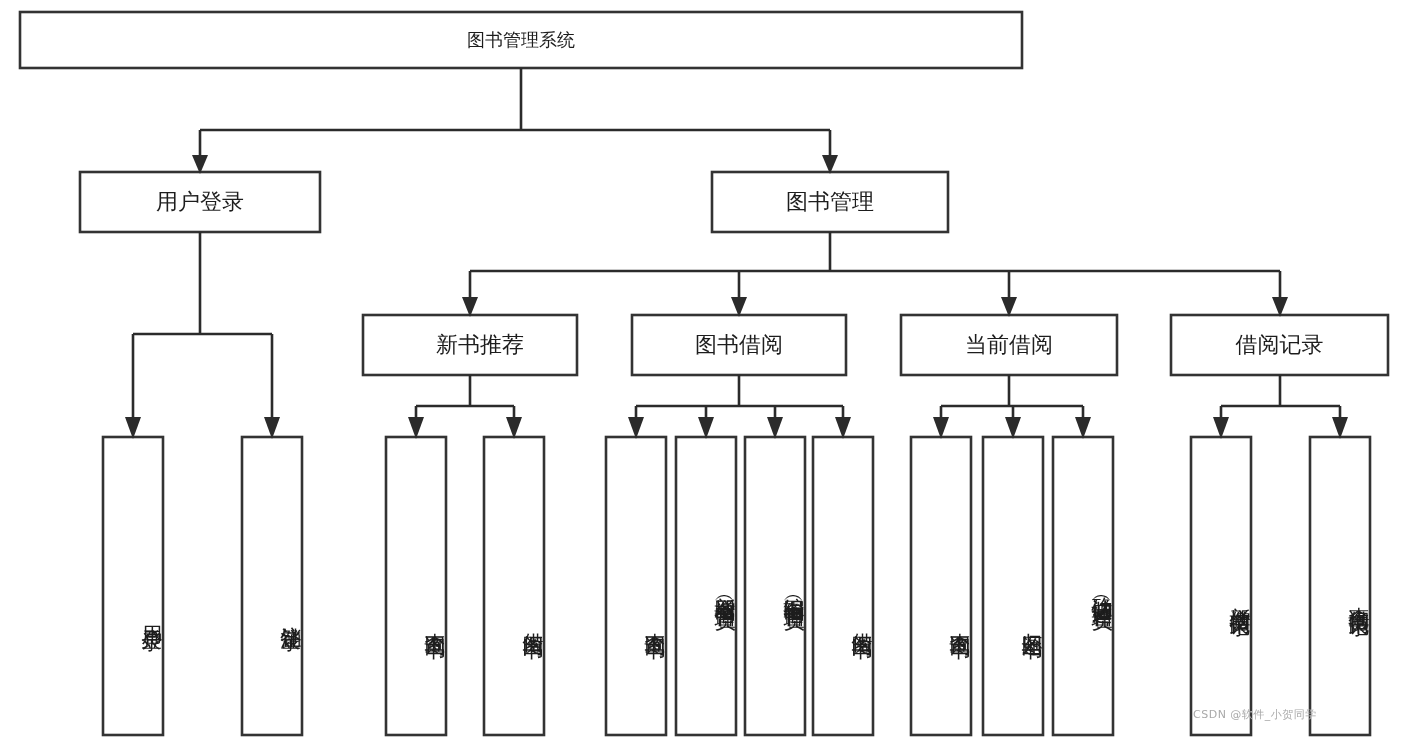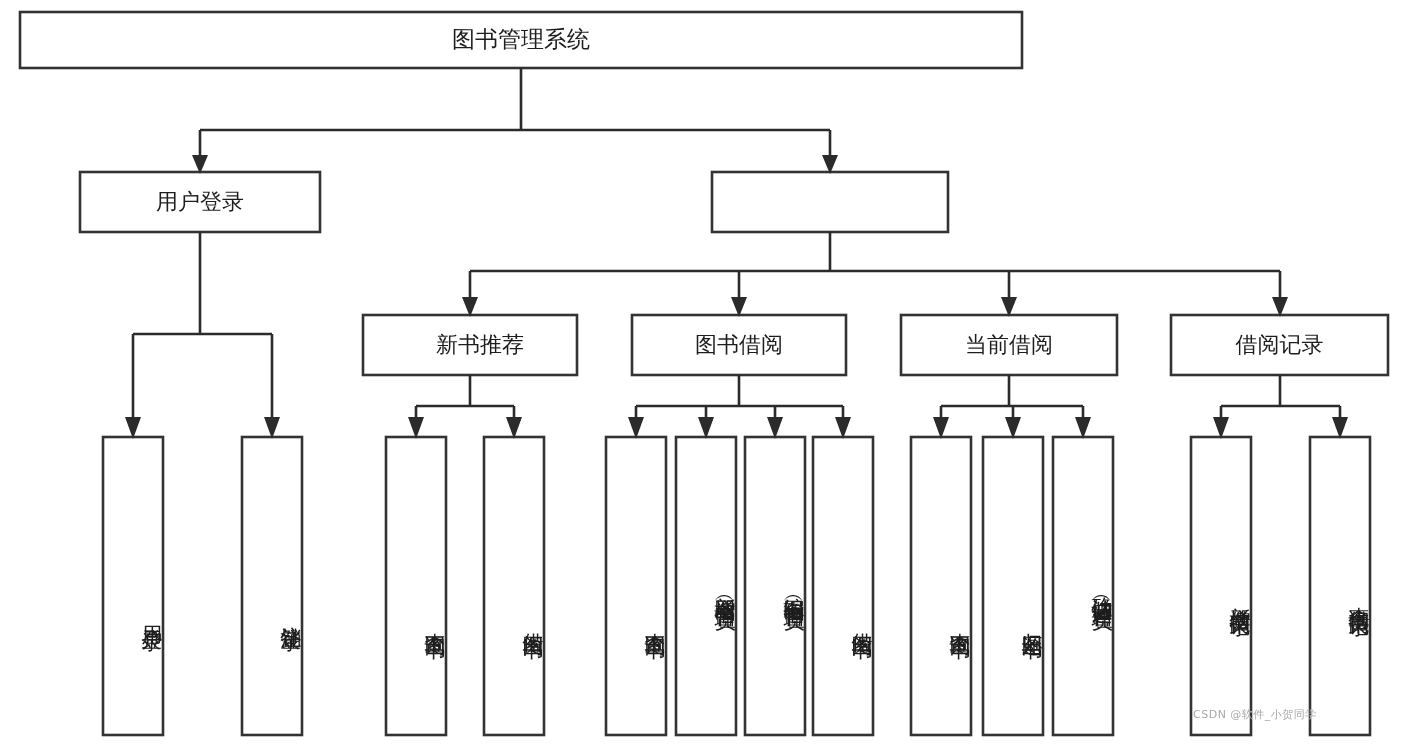--- a/index.html
+++ b/index.html
@@ -60,21 +60,21 @@
     letter-spacing: 2px;
     align-items: flex-start;
     padding-top: 4px;
     box-sizing: border-box;
   }
   .label-vertical.tall-text {
     align-items: flex-start;
     padding-top: 2px;
   }
   .label-title {
-    font-size: 23px;
+    font-size: 18px;
   }
   .watermark {
     position: absolute;
     font-size: 11px;
     color: #a9a9a9;
     letter-spacing: 0.5px;
     white-space: nowrap;
   }
 </style>
 </head>
@@ -142,20 +142,21 @@
 
     <path class="connector" d="M 1280 375 L 1280 406 M 1221 406 L 1340 406 M 1221 406 L 1221 420 M 1340 406 L 1340 420"></path>
     <polygon class="arrow-head" points="1213,417 1229,417 1221,439"></polygon>
     <polygon class="arrow-head" points="1332,417 1348,417 1340,439"></polygon>
 
   </svg>
 
   <div class="node-label label-horizontal label-title" style="left:20px; top:12px; width:1002px; height:56px;">图书管理系统</div>
 
   <div class="node-label label-horizontal" style="left:80px; top:172px; width:240px; height:60px;">用户登录</div>
+  <div class="node-label label-horizontal" style="left:712px; top:172px; width:236px; height:60px;">图书管理</div>
 
   <div class="node-label label-horizontal" style="left:363px; top:315px; width:234px; height:60px;">新书推荐</div>
   <div class="node-label label-horizontal" style="left:632px; top:315px; width:214px; height:60px;">图书借阅</div>
   <div class="node-label label-horizontal" style="left:901px; top:315px; width:216px; height:60px;">当前借阅</div>
   <div class="node-label label-horizontal" style="left:1171px; top:315px; width:217px; height:60px;">借阅记录</div>
 
   <div class="node-label label-vertical" style="left:103px; top:487px; width:60px; height:248px;">用户登录</div>
   <div class="node-label label-vertical" style="left:242px; top:487px; width:60px; height:248px;">注销登录</div>
 
   <div class="node-label label-vertical" style="left:386px; top:500px; width:60px; height:235px;">查询图书</div>

